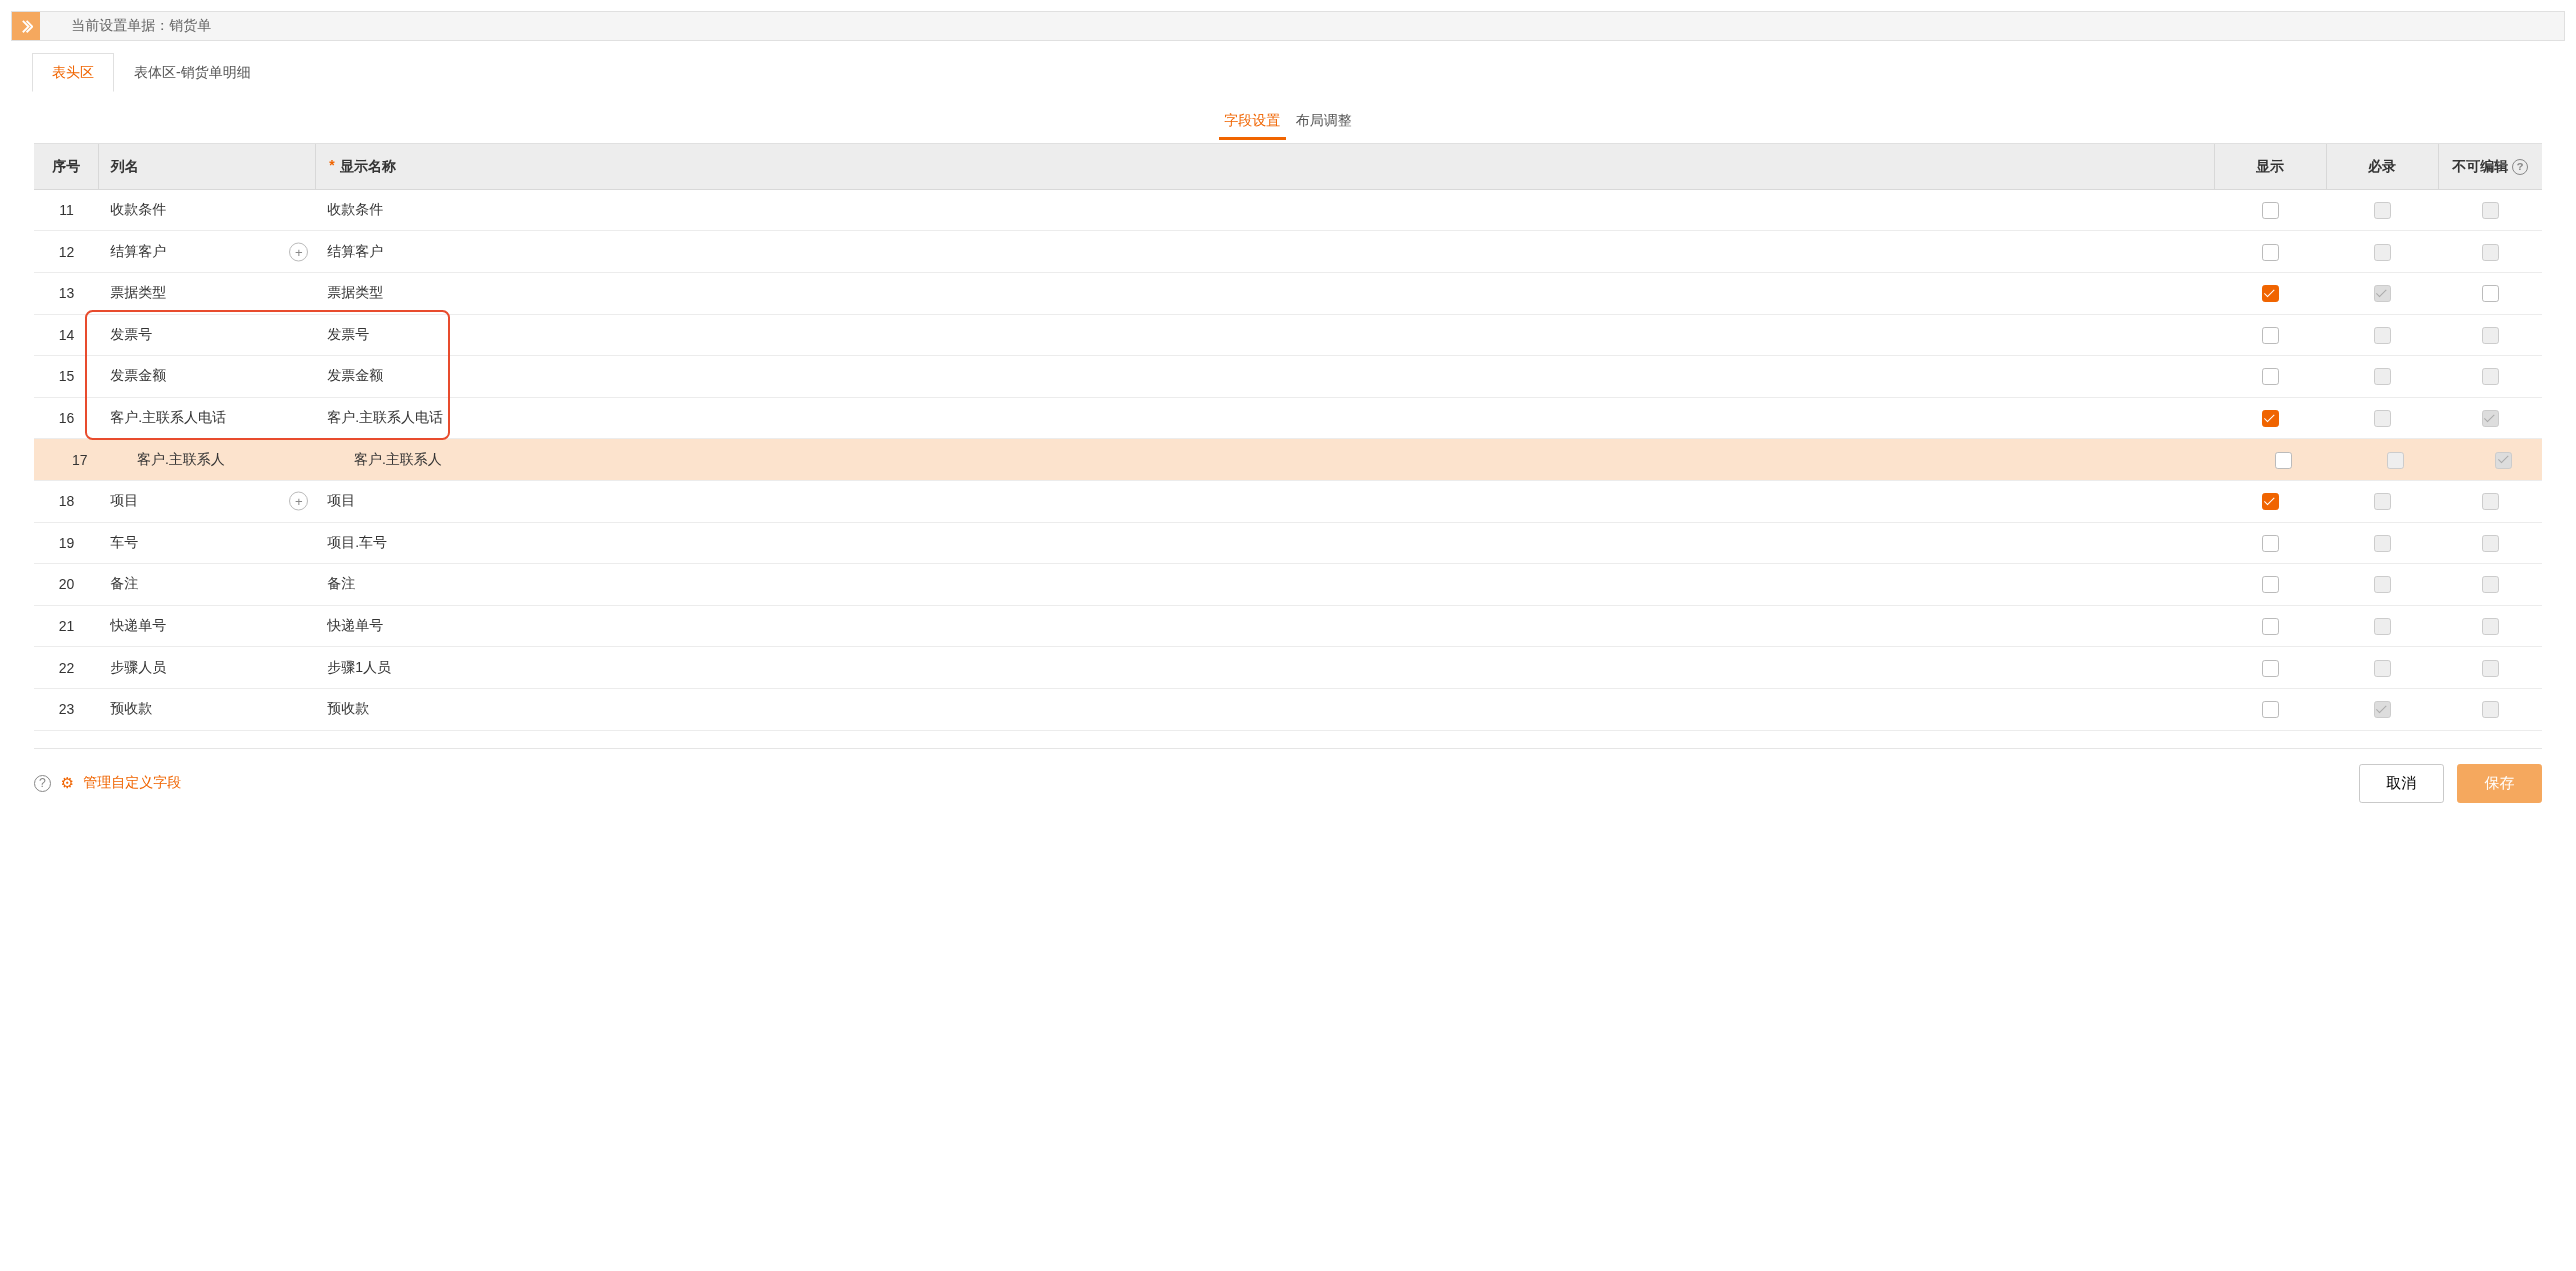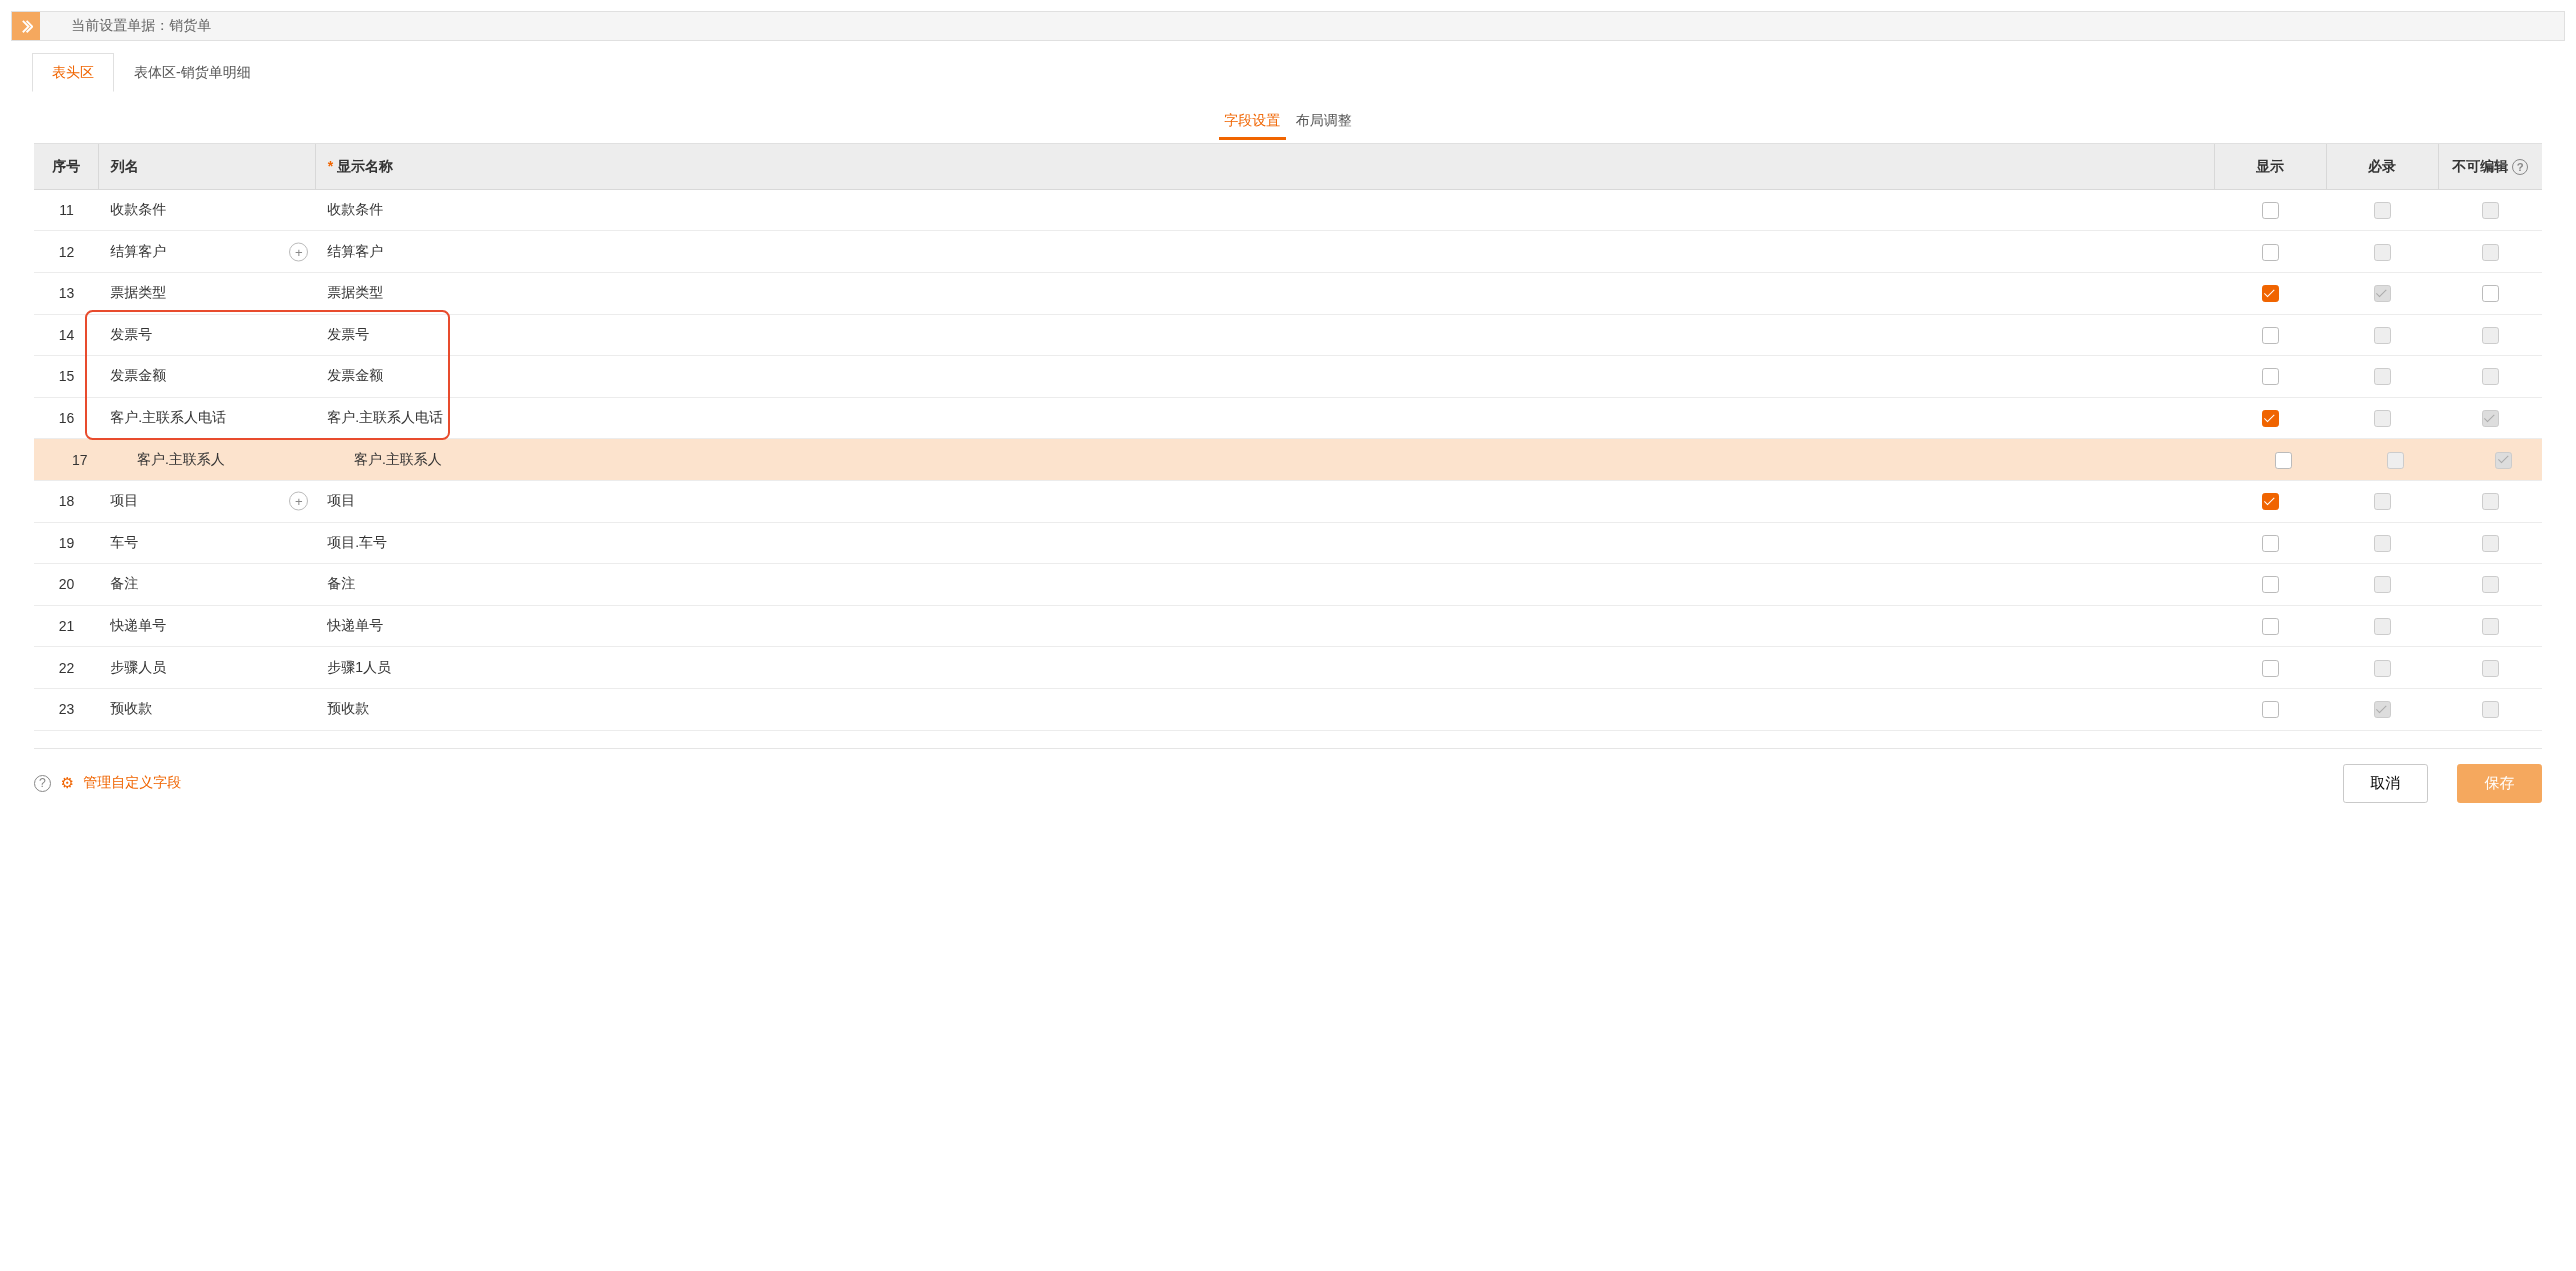--- a/index.html
+++ b/index.html
@@ -16,21 +16,21 @@
 .tab.active { color: #f06400; border: 0.9px solid #e0e0e0; border-bottom-color: #fff; background: #fff; }
 .tab:not(.active) { color: #555; }
 
 .subtabs { display: flex; justify-content: center; margin: 13.2px 0 5.7px 0; gap: 4px; }
 .subtab { padding: 7.6px 5.7px; font-size: 14px; cursor: pointer; color: #555; position: relative; }
 .subtab.active { color: #f06400; }
 .subtab.active::after { content: ""; position: absolute; left: 0; right: 0; bottom: -1.9px; height: 2.8px; background: #f06400; }
 
 .table-wrap { margin: 0 34px; border-top: 0.9px solid #e0e0e0; }
 table { width: 100%; border-collapse: collapse; }
-thead th { background: #ededed; text-align: left; font-weight: 600; font-size: 14px; padding: 13.2px 11.3px; border-bottom: 0.9px solid #d8d8d8; border-right: 0.9px solid #d8d8d8; }
+thead th { background: #ededed; text-align: left; font-weight: 600; font-size: 14px; padding: 13.2px 11.3px; border-bottom: 0.9px solid #d8d8d8; border-right: 0.9px solid #d8d8d8; font-family: Liberation Mono, monospace; }
 thead th:last-child { border-right: none; }
 thead th.center { text-align: center; }
 .req-star { color: #f06400; margin-right: 3.8px; }
 
 tbody td { padding: 11.3px 11.3px; font-size: 14px; border-bottom: 0.9px solid #ececec; }
 tbody td.center { text-align: center; }
 tbody tr.highlight-row td { background: #fce3cd; padding-left: 38px; }
 tbody tr.selectable { cursor: default; }
 
 .col-seq { width: 57px; text-align: center; }
@@ -50,21 +50,21 @@
 .chk.disabled.checked::after { border-color: #aaa; }
 
 .red-box { border: 2.4px solid #e84b2d; border-radius: 7.6px; position: absolute; pointer-events: none; }
 
 .footer { margin: 17px 34px; border-top: 0.9px solid #e5e5e5; display: flex; align-items: center; justify-content: space-between; padding-top: 15px; }
 .footer-left { display: flex; align-items: center; gap: 9.4px; color: #888; font-size: 14px; }
 .q-icon { width: 17px; height: 17px; border: 1.4px solid #888; border-radius: 50%; display: inline-flex; align-items: center; justify-content: center; font-size: 12.3px; color: #888; }
 .gear-icon { color: #f06400; font-size: 15px; }
 .link { color: #f06400; cursor: pointer; }
 .footer-right { display: flex; gap: 13.2px; }
-.btn { padding: 9.4px 26.5px; font-size: 15px; border-radius: 2.8px; cursor: pointer; border: 0.9px solid #c9c9c9; background: #fff; margin-left: 16px; }
+.btn { padding: 9.4px 26.5px; font-size: 15px; border-radius: 2.8px; cursor: pointer; border: 0.9px solid #c9c9c9; background: #fff; }
 .btn.primary { background: #f5a85e; border-color: #f5a85e; color: #fff; }
 
 .help-q { display: inline-block; width: 16px; height: 16px; border: 1.4px solid #888; border-radius: 50%; font-size: 11.3px; color: #888; text-align: center; line-height: 14px; margin-left: 3.8px; vertical-align: middle; }
 
 .table-outer { position: relative; }
 </style>
 </head>
 <body>
 
 <div class="wrapper">

